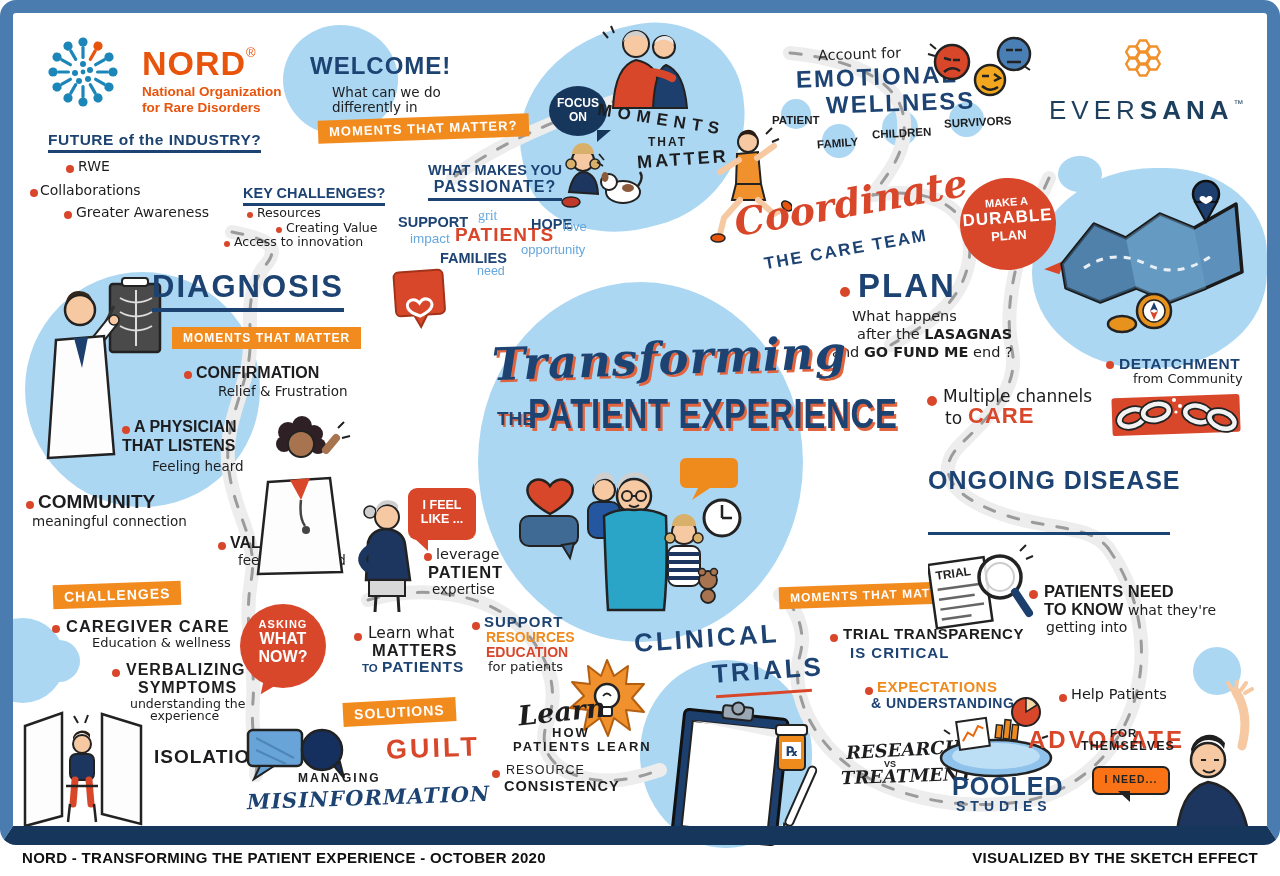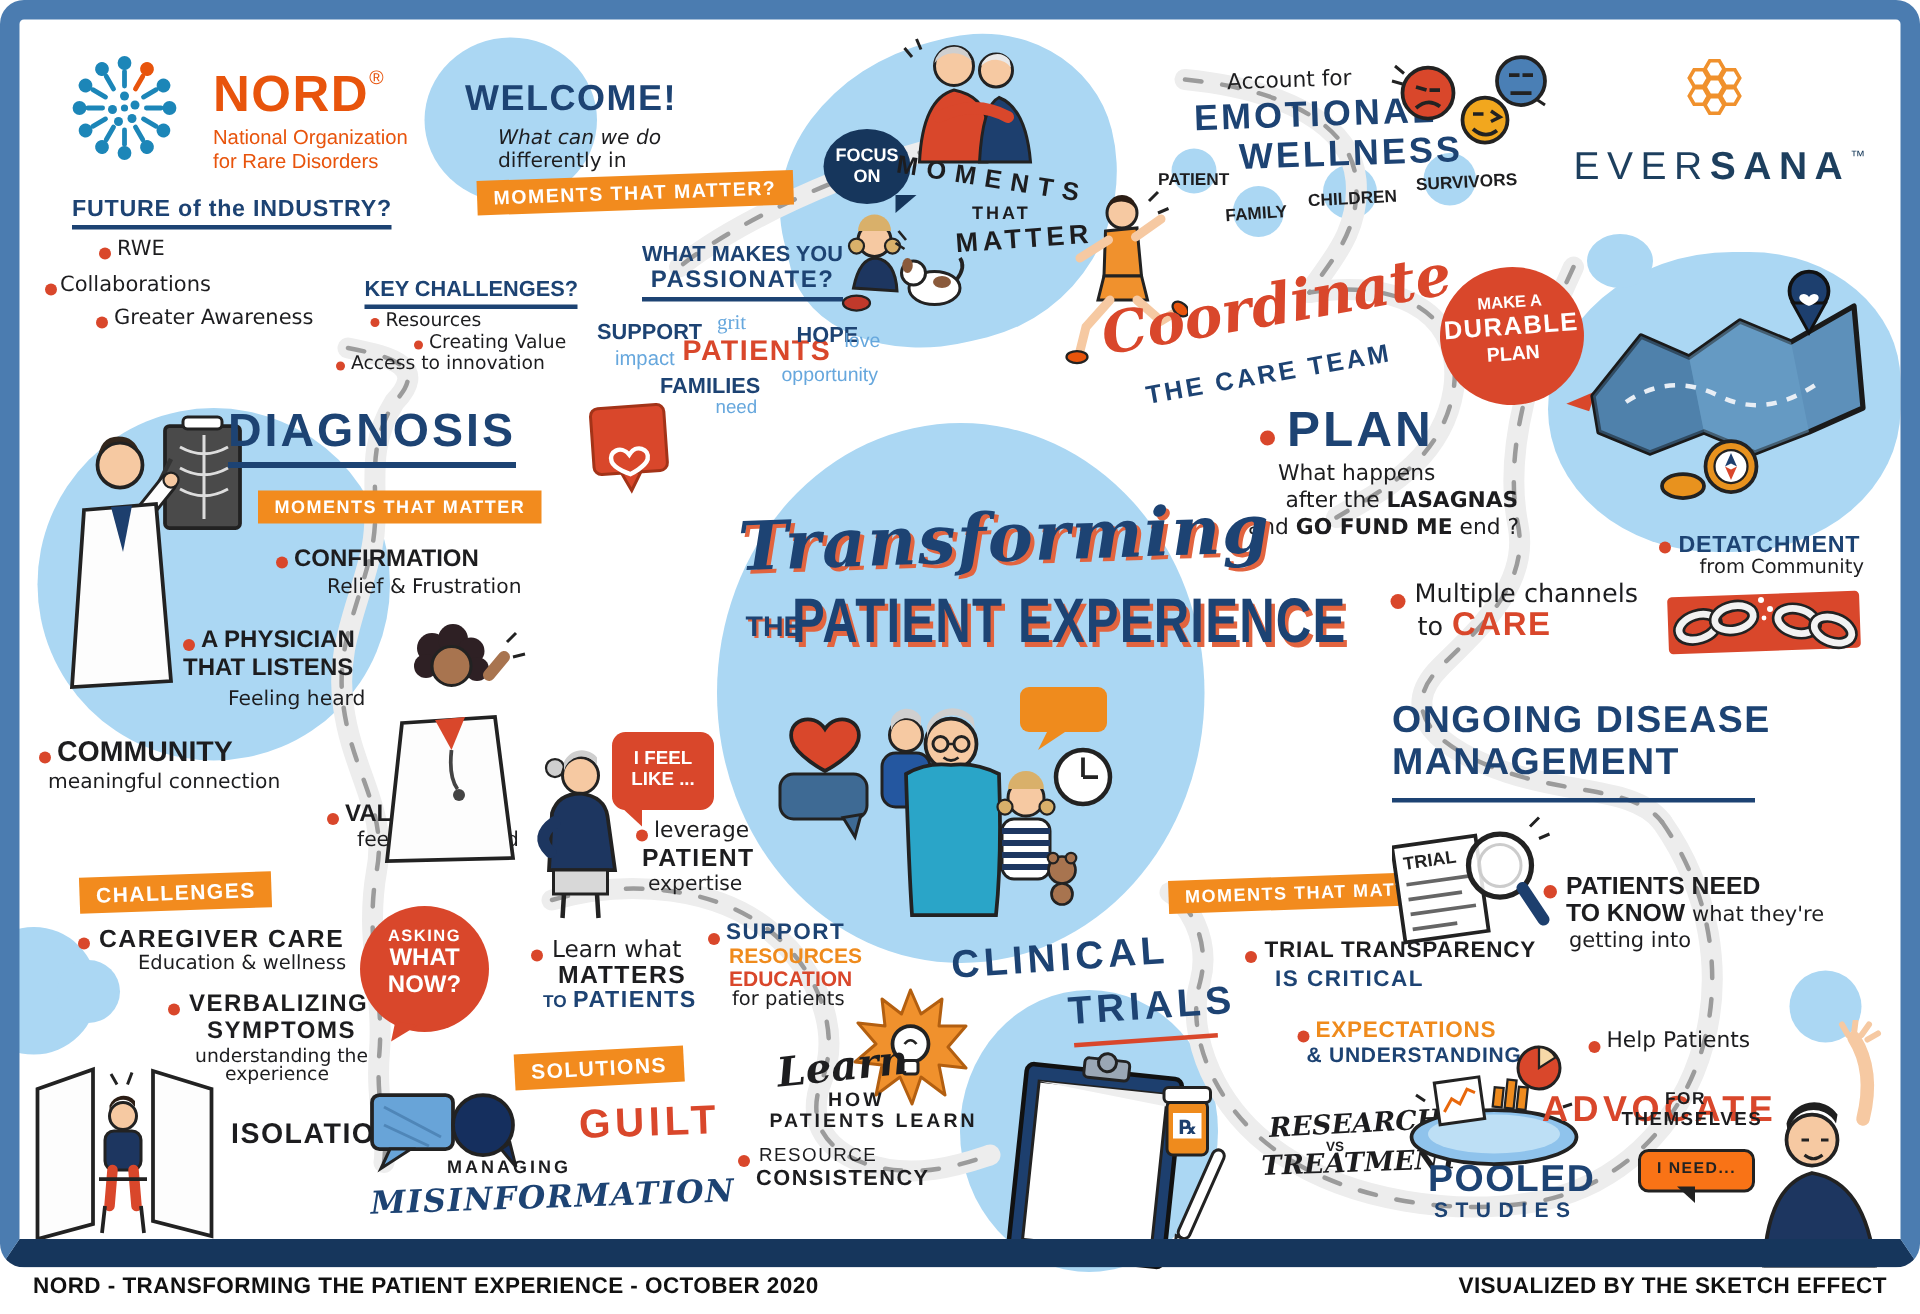--- a/index.html
+++ b/index.html
@@ -94,21 +94,21 @@
           <circle cx="54" cy="40" r="3"></circle>
           <circle cx="52" cy="49" r="3"></circle>
         <circle cx="43" cy="51" r="3"></circle>
           <circle cx="39" cy="43" r="3"></circle>
           <circle cx="47" cy="42" r="2.4"></circle>
       </g>
     </g>
   </svg>
   <div class="t" style="left:142px;top:44px;color:#e8540c;">
     <span style="font-size:34px;font-weight:bold;letter-spacing:1px;">NORD</span><span style="font-size:13px;vertical-align:18px;">®</span>
-    <div style="font-size:13.5px;font-weight:normal;line-height:1.2;margin-top:2px;">
+    <div style="font-size:13.5px;font-weight:bold;line-height:1.2;margin-top:2px;">
       <div>National Organization</div>
       <div>for Rare Disorders</div>
     </div>
   </div>
 
   <svg class="ill" style="left:1116px;top:33px" width="54" height="50" viewBox="0 0 54 50">
     <defs>
         <polygon id="hx" points="6.4,0 3.2,5.5 -3.2,5.5 -6.4,0 -3.2,-5.5 3.2,-5.5"></polygon>
       </defs>
     <g fill="none" stroke="#f0912d" stroke-width="2.4">
@@ -127,21 +127,21 @@
 
   <div class="t navy ul" style="left:48px;top:131px;font-size:15.5px;letter-spacing:.5px;">FUTURE of the INDUSTRY?</div>
   <div class="dot" style="left:66px;top:165px;"></div>
   <div class="t hw" style="left:78px;top:159px;font-size:14px;">RWE</div>
   <div class="dot" style="left:30px;top:189px;"></div>
   <div class="t hw" style="left:40px;top:183px;font-size:14px;">Collaborations</div>
   <div class="dot" style="left:64px;top:211px;"></div>
   <div class="t hw" style="left:76px;top:205px;font-size:14px;">Greater Awareness</div>
 
   <div class="t navy" style="left:310px;top:53px;font-size:24px;letter-spacing:1px;">WELCOME!</div>
-  <div class="t hw" style="left:332px;top:85px;font-size:13.5px;font-style:italic;">What can we do</div>
+  <div class="t hw" style="left:332px;top:85px;font-size:13.5px;">What can we do</div>
   <div class="t hw" style="left:332px;top:100px;font-size:13.5px;">differently in</div>
   <div class="banner" style="left:318px;top:117px;font-size:13px;transform:rotate(-2deg);">MOMENTS THAT MATTER?</div>
 
   <div class="t navy ul" style="left:243px;top:185px;font-size:14.5px;">KEY CHALLENGES?</div>
   <div class="dot" style="left:247px;top:212px;width:6px;height:6px;"></div>
   <div class="t hw" style="left:257px;top:206px;font-size:12.5px;">Resources</div>
   <div class="dot" style="left:276px;top:227px;width:6px;height:6px;"></div>
   <div class="t hw" style="left:286px;top:221px;font-size:12.5px;">Creating Value</div>
   <div class="dot" style="left:224px;top:241px;width:6px;height:6px;"></div>
   <div class="t hw" style="left:234px;top:235px;font-size:12.5px;">Access to innovation</div>
@@ -291,21 +291,20 @@
       <ellipse cx="88" cy="26" rx="13" ry="8" stroke="#f2f2f2" stroke-width="4.5" transform="rotate(14 88 26)"></ellipse>
       <ellipse cx="112" cy="32" rx="13" ry="8" stroke="#222" stroke-width="8" transform="rotate(20 112 32)"></ellipse>
       <ellipse cx="112" cy="32" rx="13" ry="8" stroke="#f2f2f2" stroke-width="4.5" transform="rotate(20 112 32)"></ellipse>
     </g>
     <circle cx="64" cy="12" r="2" fill="#fff"></circle>
       <circle cx="70" cy="18" r="2" fill="#fff"></circle>
       <circle cx="66" cy="24" r="1.6" fill="#fff"></circle>
   </svg>
 
   <div class="t navy" style="left:928px;top:466px;font-size:25px;letter-spacing:1px;">ONGOING DISEASE</div>
-  <div class="t navy" style="left:928px;top:494px;font-size:25px;letter-spacing:1px;">MANAGEMENT</div>
   <div class="t" style="left:928px;top:532px;width:242px;height:0;border-top:3px solid #1d4373;"></div>
 
   <svg class="ill" style="left:38px;top:276px" width="132" height="188" viewBox="0 0 132 188">
     <rect x="72" y="8" width="50" height="68" rx="3" fill="#4a4a4a" stroke="#222" stroke-width="2.5"></rect>
     <path d="M82,22 q16,9 32,0 M82,36 q16,9 32,0 M82,50 q16,9 32,0 M98,14 v56" stroke="#ddd" stroke-width="2" fill="none"></path>
     <rect x="84" y="2" width="26" height="8" rx="3" fill="#fff" stroke="#222" stroke-width="2"></rect>
     <path d="M76,30 L60,62" stroke="#333" stroke-width="3"></path>
     <circle cx="42" cy="34" r="15" fill="#f6c9a2" stroke="#222" stroke-width="2.5"></circle>
     <path d="M27,32 a15,15 0 0 1 28,-6 q-3,-11 -14,-11 q-13,0 -14,17 z" fill="#33261c"></path>
     <path d="M58,66 L74,46" stroke="#222" stroke-width="13" stroke-linecap="round"></path>

